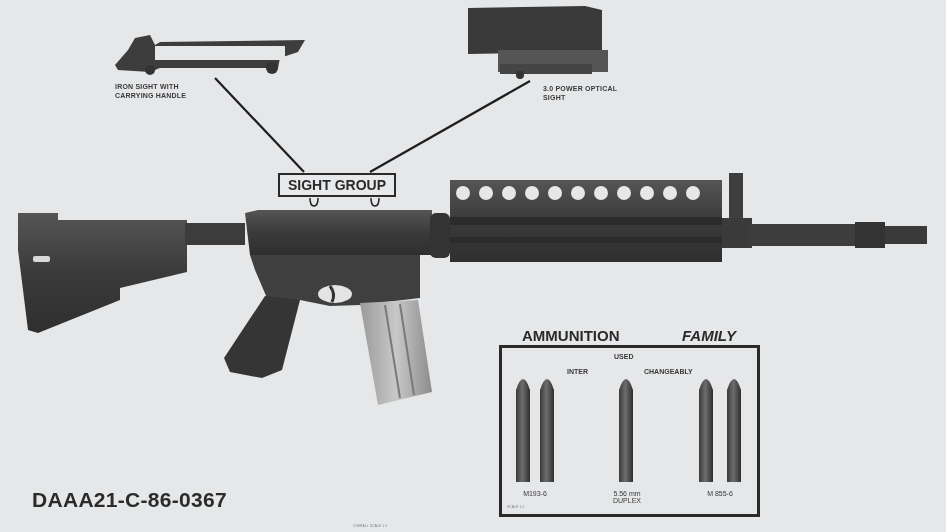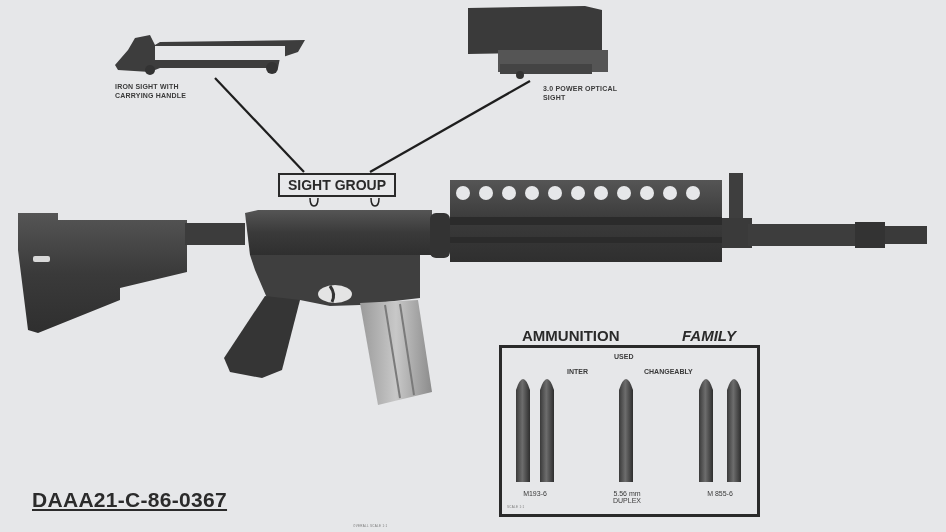--- a/index.html
+++ b/index.html
@@ -20,21 +20,21 @@
     display: flex; align-items: center; justify-content: center;
     font-size: 14px; font-weight: bold; color: #2a2a2a; background: #e8e9eb;
   }
   .ammo-title { font-size: 15px; font-weight: bold; color: #2a2a2a; }
   .ammo-box {
     left: 499px; top: 345px; width: 261px; height: 172px;
     border: 3px solid #2a2a2a; box-sizing: border-box;
   }
   .ammo-word { font-size: 7px; font-weight: bold; color: #3a3a3a; }
   .ammo-caption { font-size: 7px; color: #3a3a3a; text-align: center; }
-  .contract { font-size: 21px; font-weight: bold; color: #2b2b2b; letter-spacing: 0.3px; text-decoration: underline; }
+  .contract { font-size: 21px; font-weight: bold; color: #2b2b2b; letter-spacing: 0.3px; }
   .tiny { font-size: 3px; color: #777; letter-spacing: 0.3px; }
 </style>
 </head>
 <body>
 
 <svg class="abs" style="left:0;top:0" width="946" height="532" viewBox="0 0 946 532">
   <defs>
     <linearGradient id="metal" x1="0" y1="0" x2="0" y2="1">
       <stop offset="0" stop-color="#555"></stop>
       <stop offset="0.5" stop-color="#3a3a3a"></stop>

